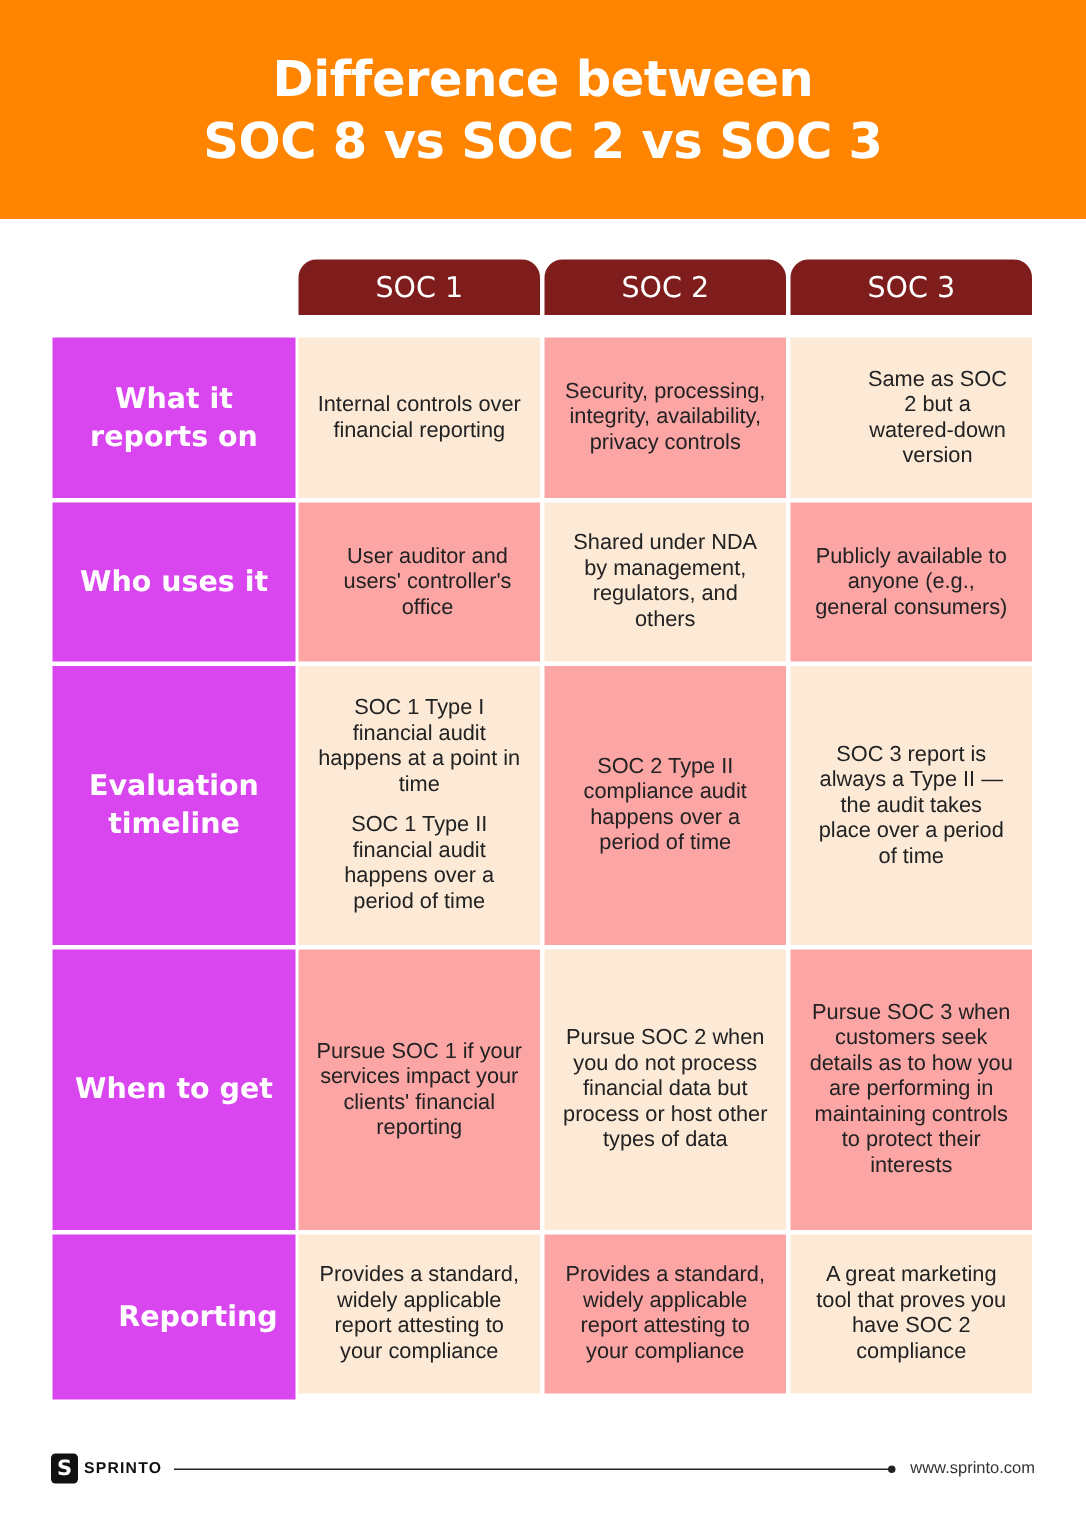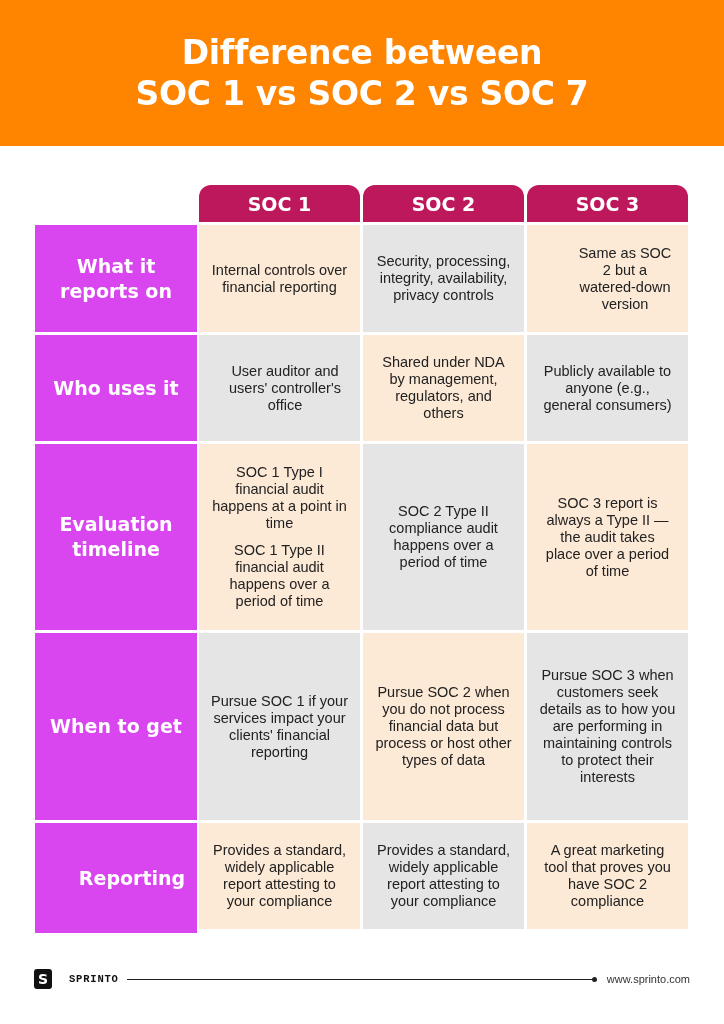--- a/index.html
+++ b/index.html
@@ -10,75 +10,75 @@
       position: absolute; left: 0; top: 0; width: 724px; height: 146px;
       background: #FF8400;
       display: flex; flex-direction: column; align-items: center; justify-content: center;
     }
     .banner .title-line {
       color: #fff; font-family: "DejaVu Sans", sans-serif; font-weight: bold;
       font-size: 33px; line-height: 41px; letter-spacing: -0.3px; text-align: center;
     }
 
     .col-head {
-      position: absolute; top: 185px; height: 37px;
-      background: #be185d; color: #fff;
+      position: absolute; top: 173px; height: 37px;
+      background: #7f1d1d; color: #fff;
       border-radius: 12px 12px 0 0;
       display: flex; align-items: center; justify-content: center;
-      font-family: "DejaVu Sans", sans-serif; font-size: 19px; font-weight: bold;
+      font-family: "DejaVu Sans", sans-serif; font-size: 19px; font-weight: normal;
     }
 
     .row-label {
       position: absolute; left: 35px; width: 162px;
       background: #d946ef; color: #fff;
       display: flex; align-items: center; justify-content: center; text-align: center;
       font-family: "DejaVu Sans", sans-serif; font-weight: bold; font-size: 19px; line-height: 25px;
       padding: 0 8px;
     }
 
     .cell {
       position: absolute;
       display: flex; flex-direction: column; align-items: center; justify-content: center; text-align: center;
       font-family: "Liberation Sans", sans-serif; font-size: 14.5px; line-height: 17px; color: #222;
       padding: 0 12px;
     }
     .cell.light { background: #FCE9D6; }
-    .cell.dark { background: #e5e5e5; }
+    .cell.dark { background: #fca5a5; }
     .cell .para + .para { margin-top: 10px; }
 
     .footer {
       position: absolute; left: 34px; top: 968px; width: 656px; height: 22px;
       display: flex; align-items: center;
     }
     .logo-box {
       width: 18px; height: 20px; background: #111; border-radius: 3px;
       color: #fff; font-family: "DejaVu Sans", sans-serif; font-weight: bold; font-size: 14px;
       display: flex; align-items: center; justify-content: center;
     }
     .logo-text {
-      margin-left: 17px; font-family: Liberation Mono, monospace; font-weight: bold;
+      margin-left: 4px; font-family: Liberation Sans, sans-serif; font-weight: bold;
       font-size: 10.5px; letter-spacing: 0.8px; color: #111;
     }
     .footer-line {
       flex: 1; height: 1px; background: #222; margin: 0 6px 0 8px; position: relative;
     }
     .footer-line::after {
       content: ""; position: absolute; right: -2px; top: -2px; width: 5px; height: 5px;
       border-radius: 50%; background: #222;
     }
     .footer-url {
       font-family: "Liberation Sans", sans-serif; font-size: 11px; color: #333; margin-left: 6px;
     }
   </style>
 </head>
 <body>
 
 <div class="banner">
   <div class="title-line">Difference between</div>
-  <div class="title-line">SOC 1 vs SOC 2 vs SOC 7</div>
+  <div class="title-line">SOC 8 vs SOC 2 vs SOC 3</div>
 </div>
 
 <div class="col-head" style="left:199px;width:161px;">SOC 1</div>
 <div class="col-head" style="left:363px;width:161px;">SOC 2</div>
 <div class="col-head" style="left:527px;width:161px;">SOC 3</div>
 
 <div class="row-label" style="top:225px;height:107px;">What it reports on</div>
 <div class="cell light" style="left:199px;top:225px;width:161px;height:107px;">
   <div class="para">Internal controls over financial reporting</div>
 </div>

